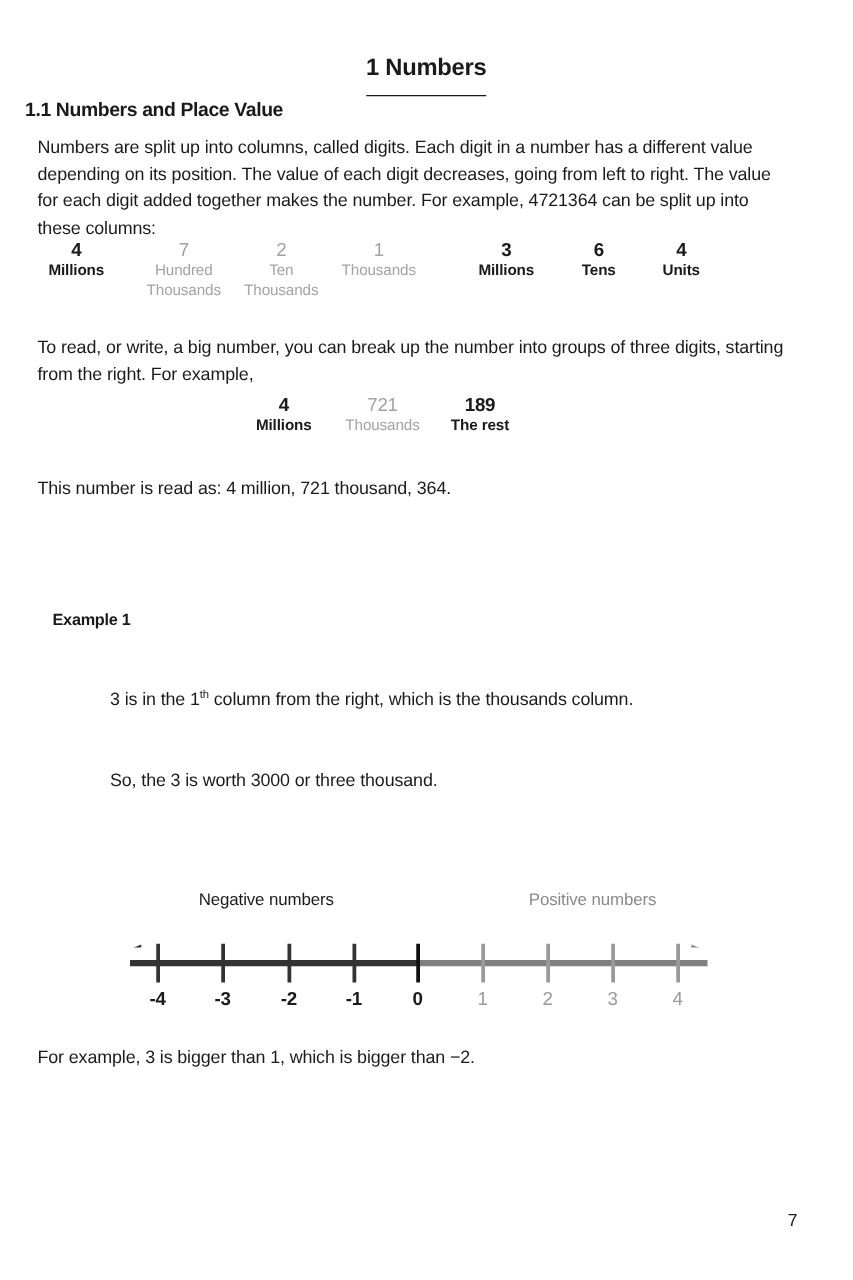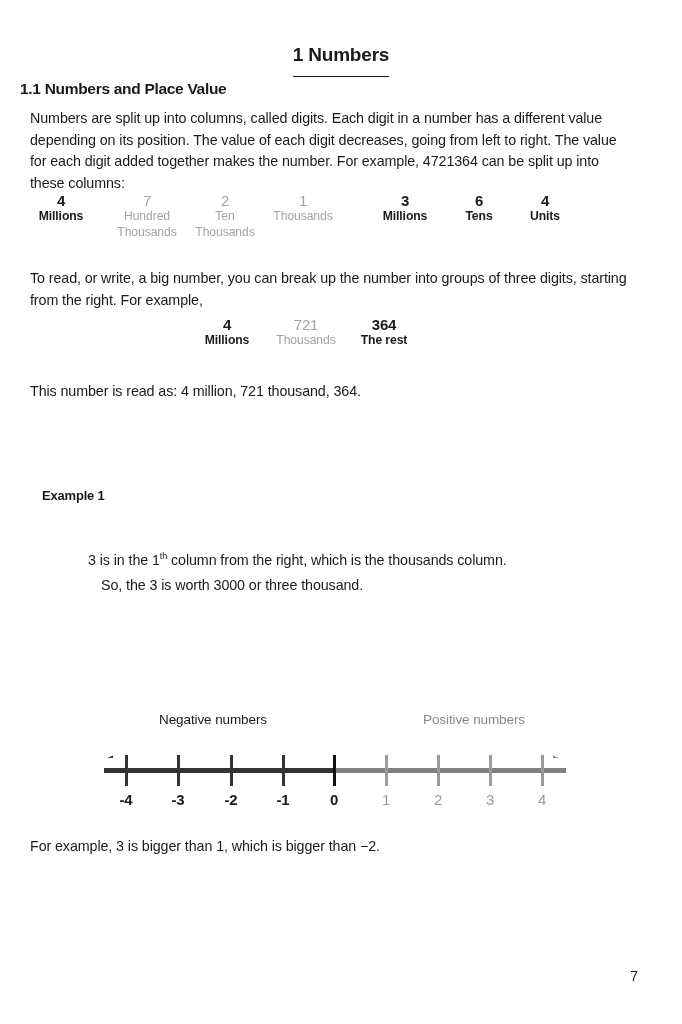--- a/index.html
+++ b/index.html
@@ -54,21 +54,21 @@
   .para.indent {
     left: 88px;
     width: 560px;
   }
   .p1 { top: 108px; }
   .p2 { top: 268px; }
   .p3 { top: 381px; }
   .p4 { top: 412px; }
   .p-ex-q { top: 519px; }
   .p-ex-a1 { top: 550px; }
-  .p-ex-a2 { top: 575px; margin-left: 13px; }
+  .p-ex-a2 { top: 615px; }
   .p5 { top: 643px; }
   .p6 { top: 836px; }
 
   .example-head {
     position: absolute;
     left: 42px;
     top: 488px;
     font-size: 13px;
     font-weight: bold;
     letter-spacing: -0.2px;
@@ -206,21 +206,21 @@
   <div class="pv-group" id="grp-table" style="left:0; top:316px; width:682px; height:45px;">
       <div class="pv-col" style="left: 227px; top: 0px;">
         <div class="pv-digit">4</div>
         <div class="pv-label">Millions</div>
       </div>
       <div class="pv-col dim" style="left: 306px; top: 0px;">
         <div class="pv-digit">721</div>
         <div class="pv-label">Thousands</div>
       </div>
       <div class="pv-col" style="left: 384px; top: 0px;">
-        <div class="pv-digit">364</div>
+        <div class="pv-digit">189</div>
         <div class="pv-label">The rest</div>
       </div>
     </div>
 
   <div class="para p3">This number is read as: 4 million, 721 thousand, 364.</div>
 
   <div class="example-head">Example 1</div>
 
 
   <div class="para indent p-ex-a1">

